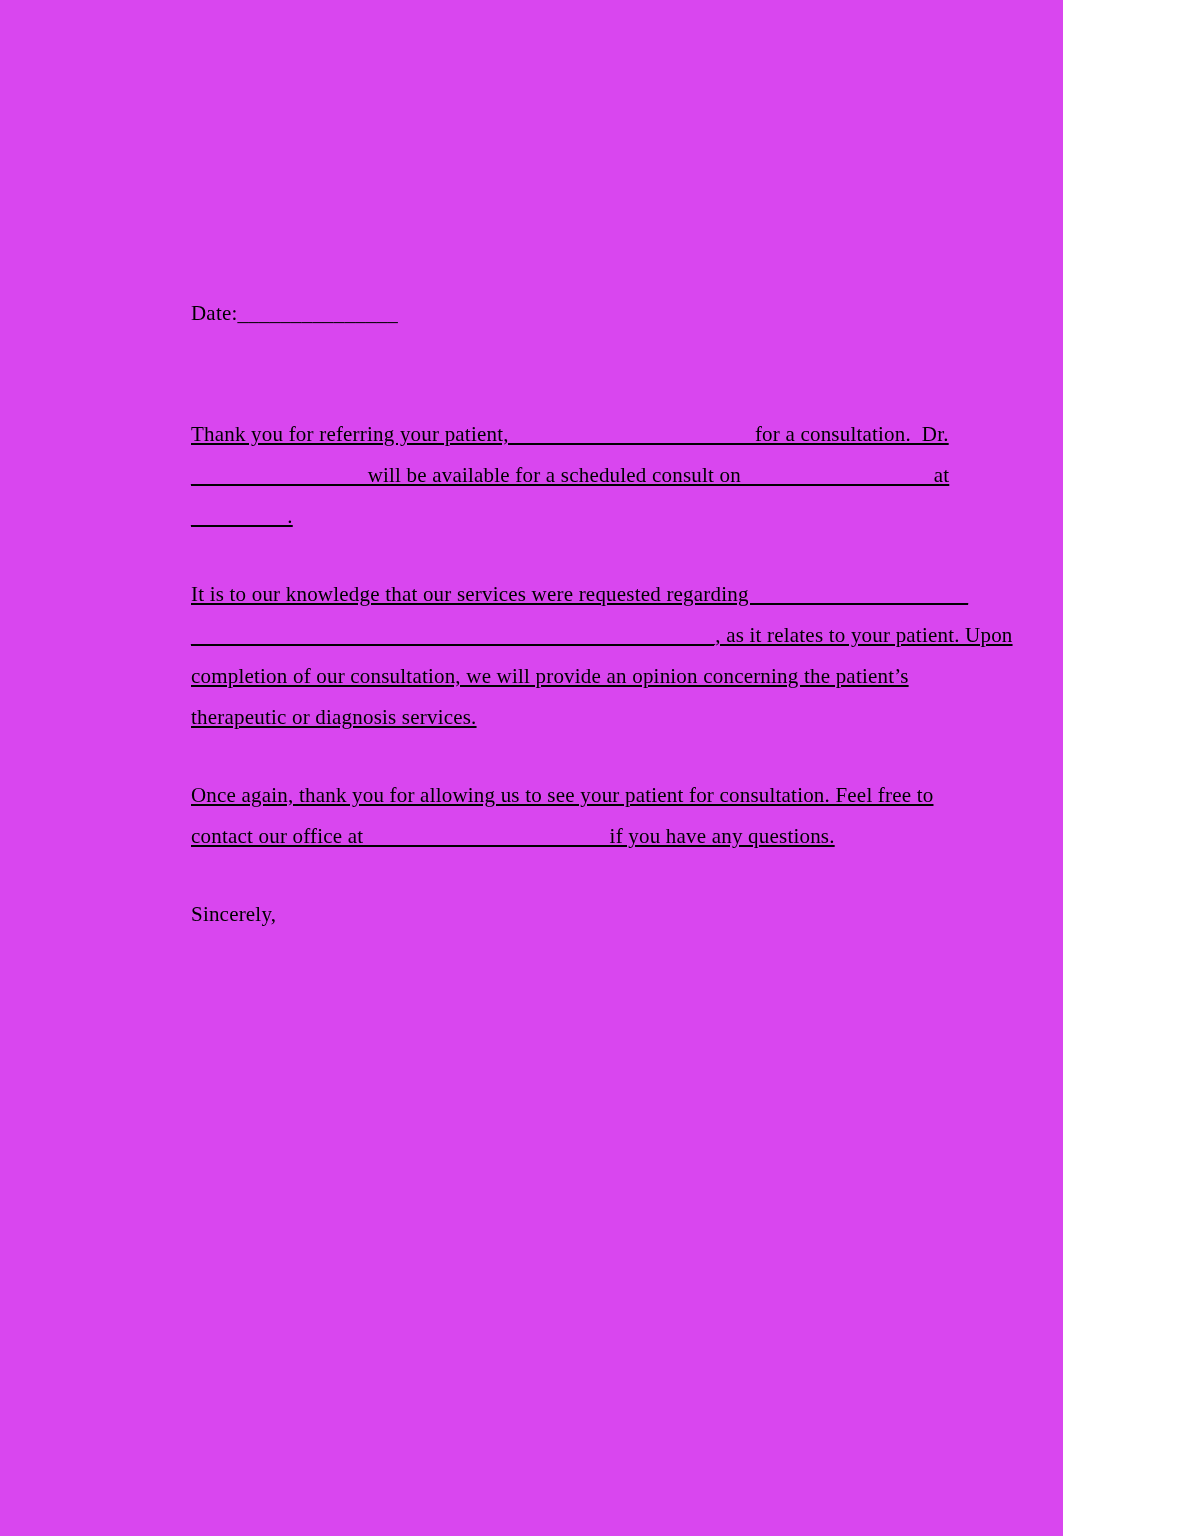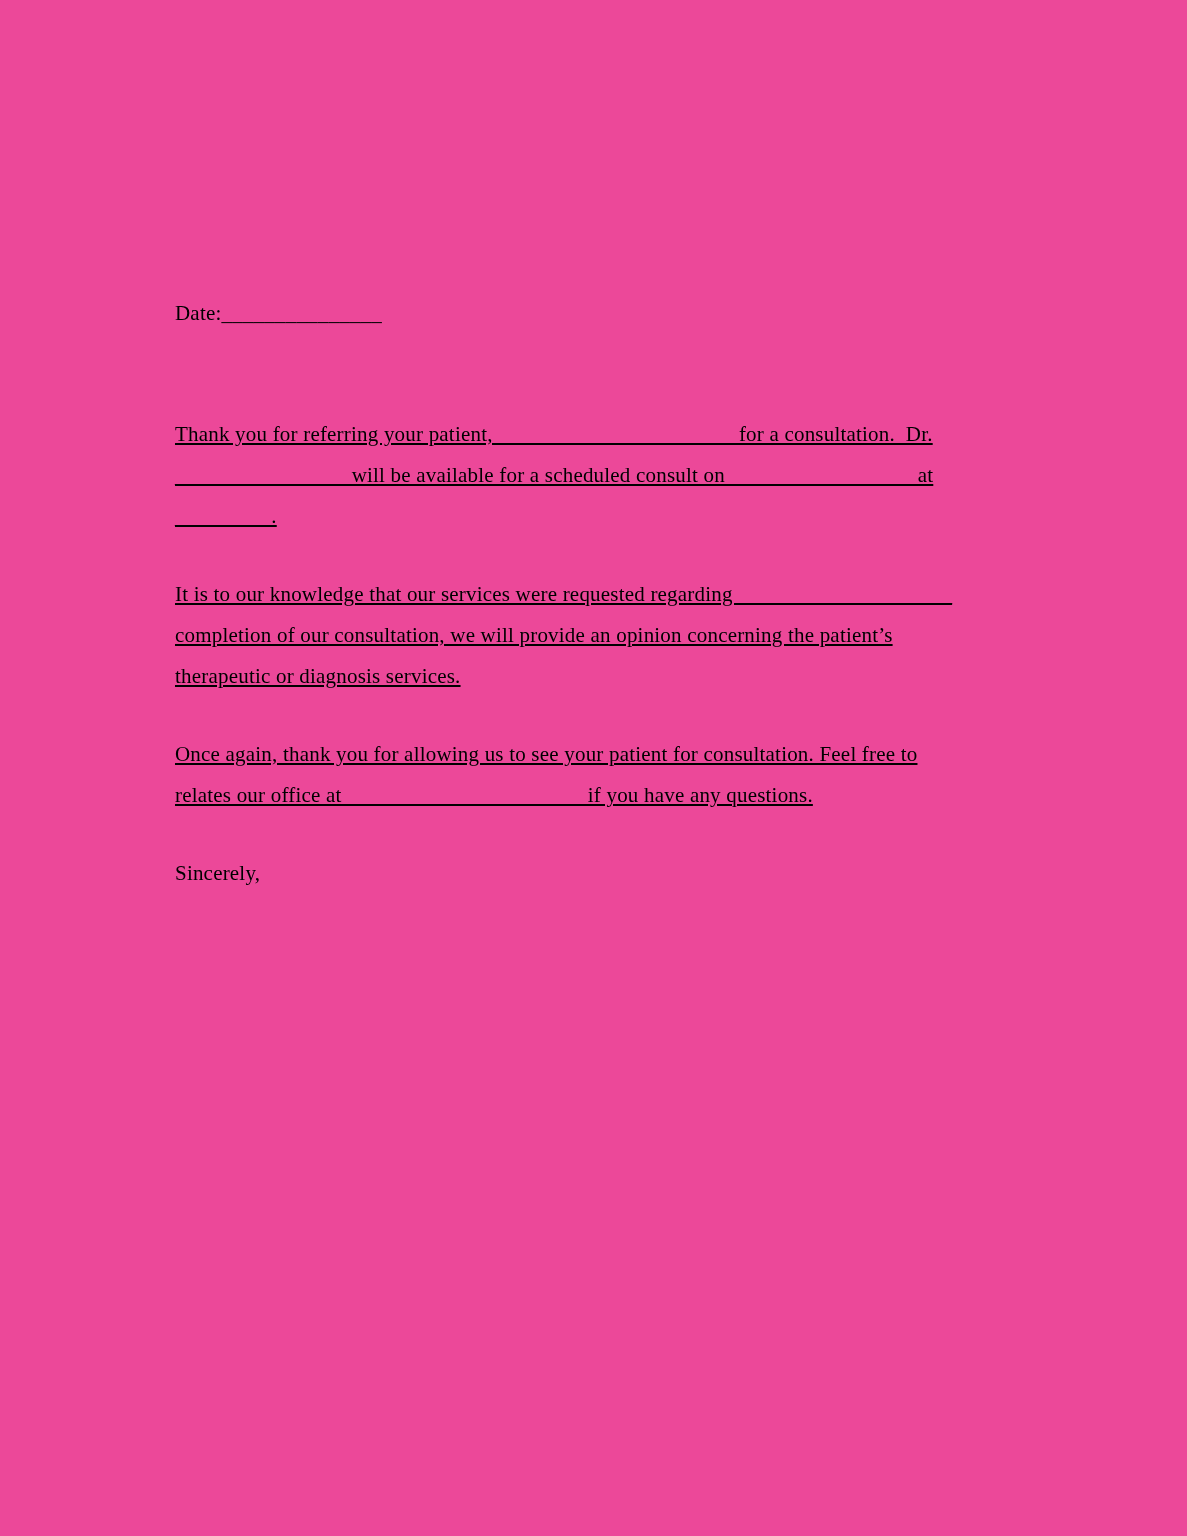--- a/index.html
+++ b/index.html
@@ -9,23 +9,24 @@
   }
   body {
     width: 1187px;
     height: 1536px;
     font-family: "Liberation Serif", "DejaVu Serif", serif;
     color: #000000;
     overflow: hidden;
   }
   .page {
     position: relative;
-    width: 1187px;
+    width: 1047px;
     height: 1536px;
-    background: #ec4899;
+    background: #d946ef;
+    padding-left: 16px;
   }
   .content {
     padding: 293px 160px 0 175px;
   }
   .line {
     font-size: 21px;
     line-height: 41px;
     white-space: pre;
     letter-spacing: 0.2px;
   }
@@ -49,25 +50,26 @@
     <div class="line date-line"><span>Date:</span><span>_______________</span></div>
 
     <div class="para">
       <div class="line">Thank you for referring your patient, ______________________ for a consultation.  Dr.</div>
       <div class="line">________________ will be available for a scheduled consult on _________________ at</div>
       <div class="line">_________.</div>
     </div>
 
     <div class="para">
       <div class="line">It is to our knowledge that our services were requested regarding ____________________</div>
+      <div class="line">_________________________________________________, as it relates to your patient. Upon</div>
       <div class="line">completion of our consultation, we will provide an opinion concerning the patient’s</div>
       <div class="line">therapeutic or diagnosis services.</div>
     </div>
 
     <div class="para">
       <div class="line">Once again, thank you for allowing us to see your patient for consultation. Feel free to</div>
-      <div class="line">relates our office at ______________________ if you have any questions.</div>
+      <div class="line">contact our office at ______________________ if you have any questions.</div>
     </div>
 
     <div class="line closing-line">Sincerely,</div>
 
   </div>
 </div>
 
 </body></html>

